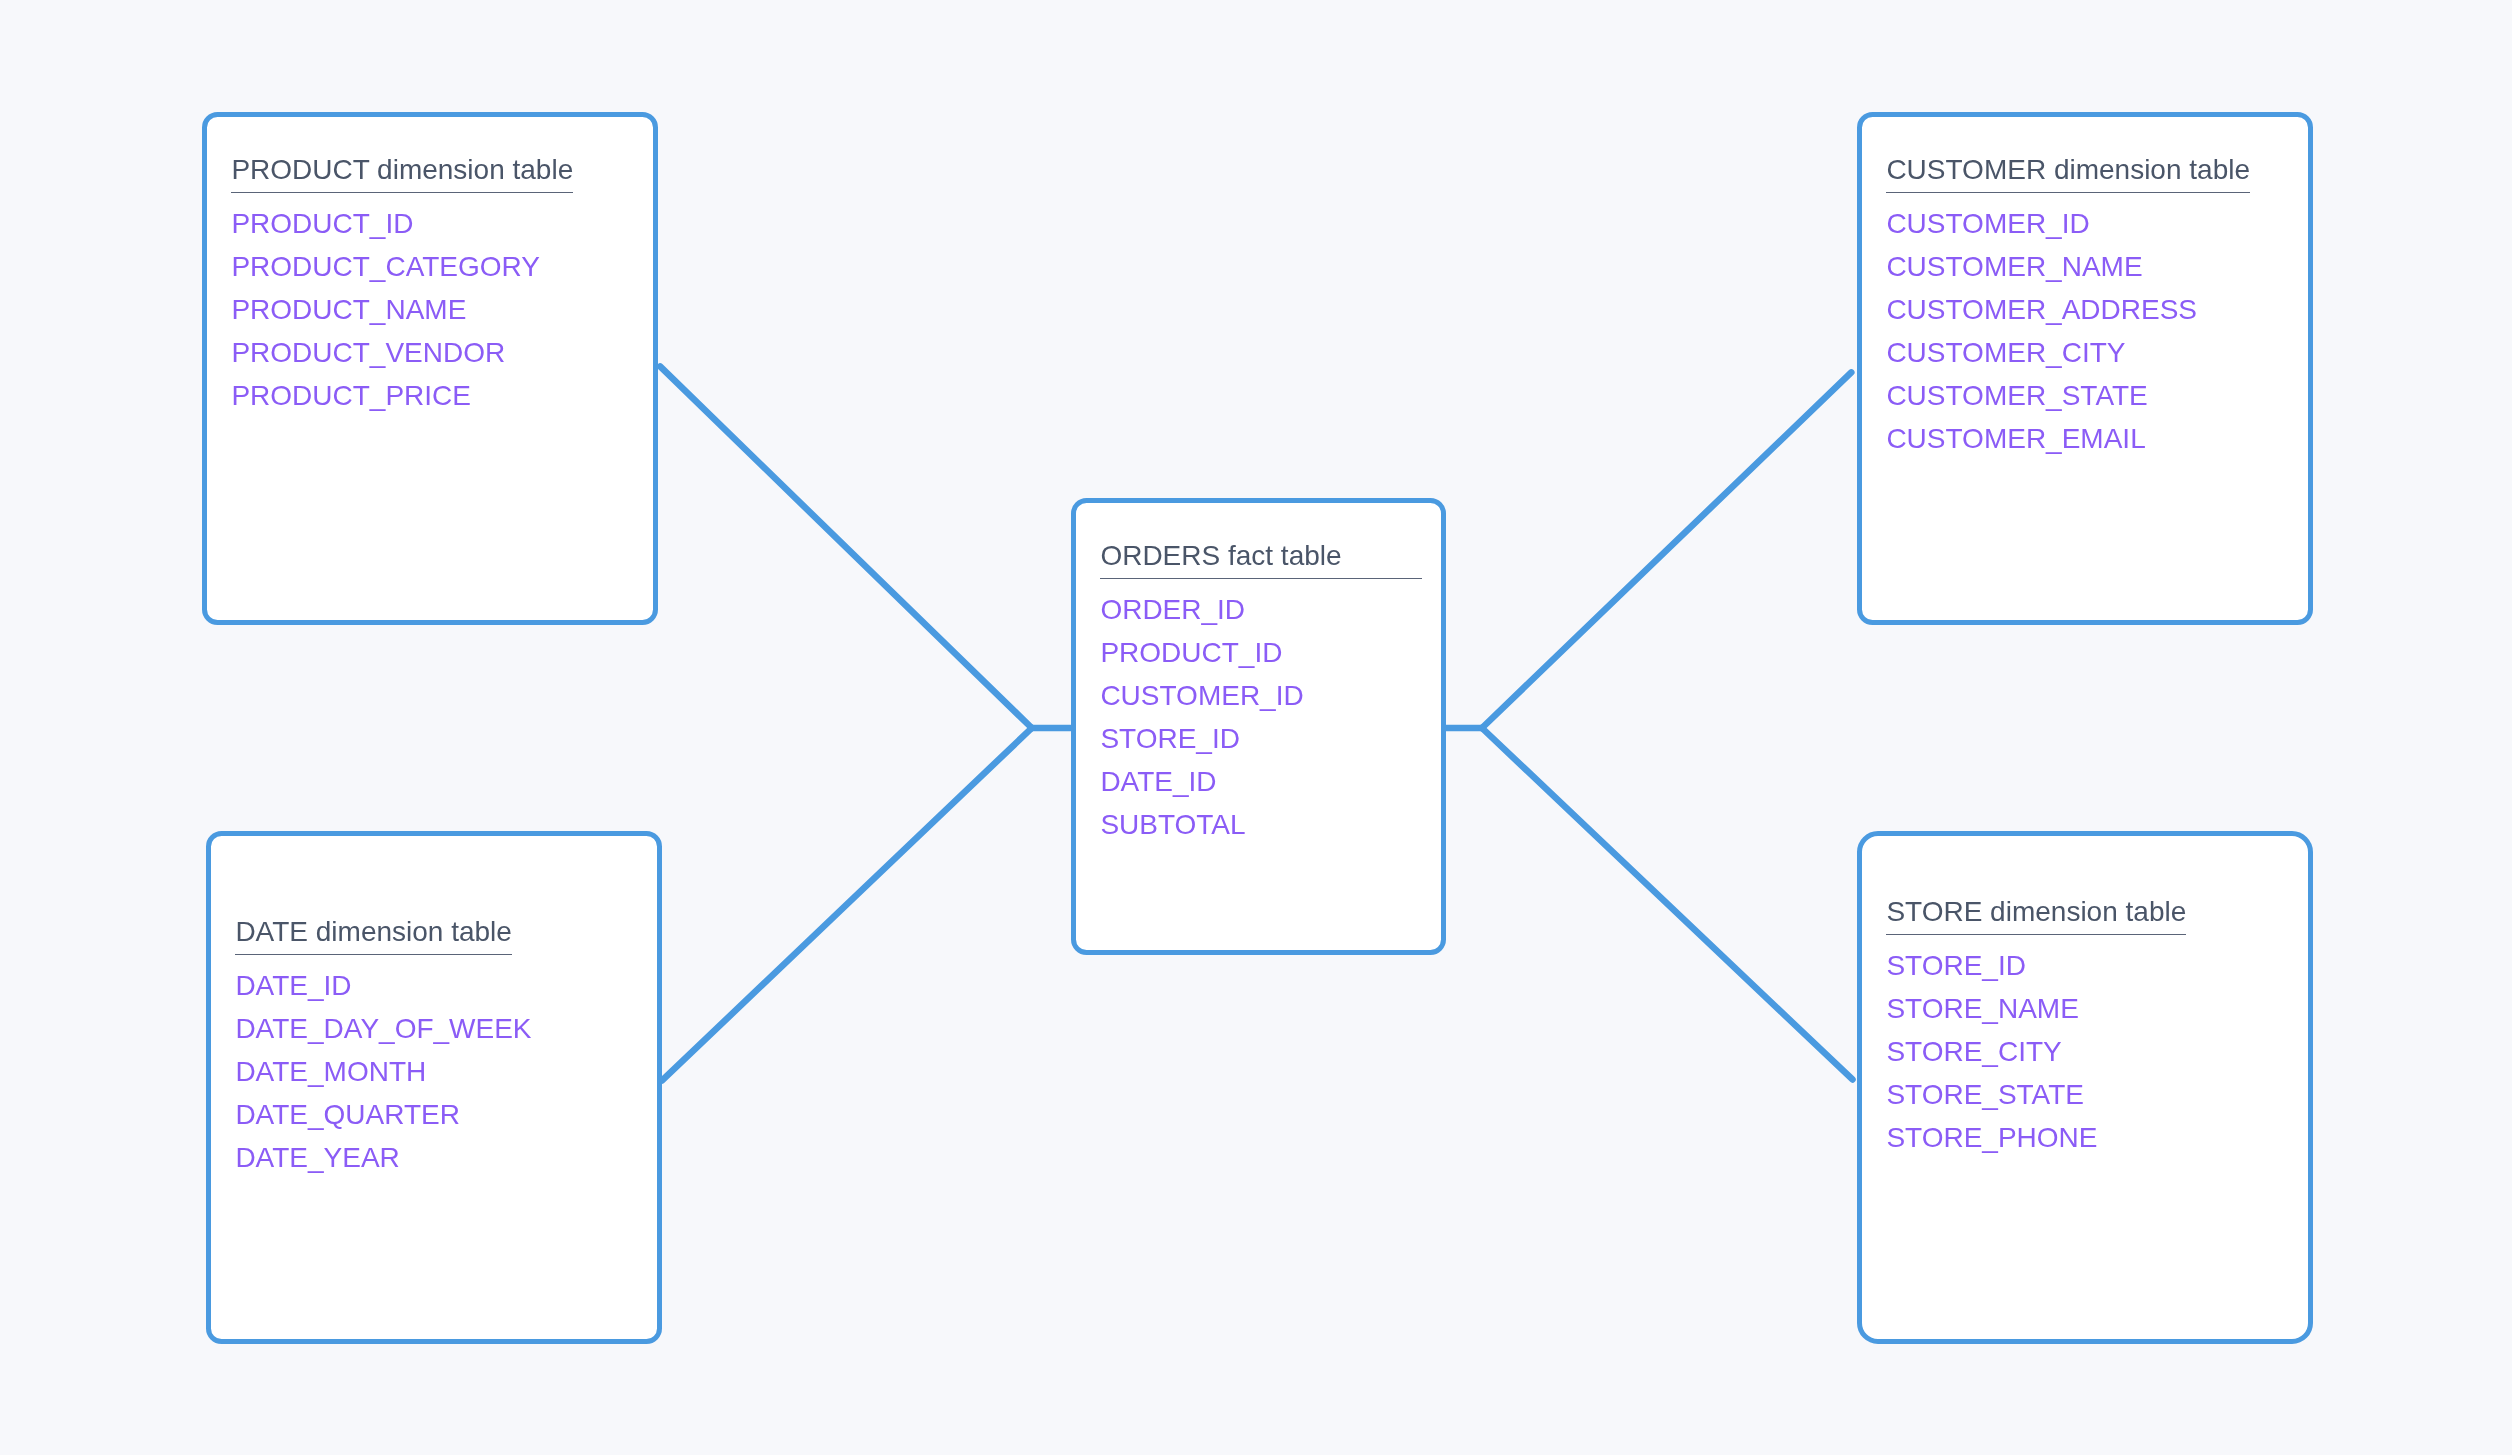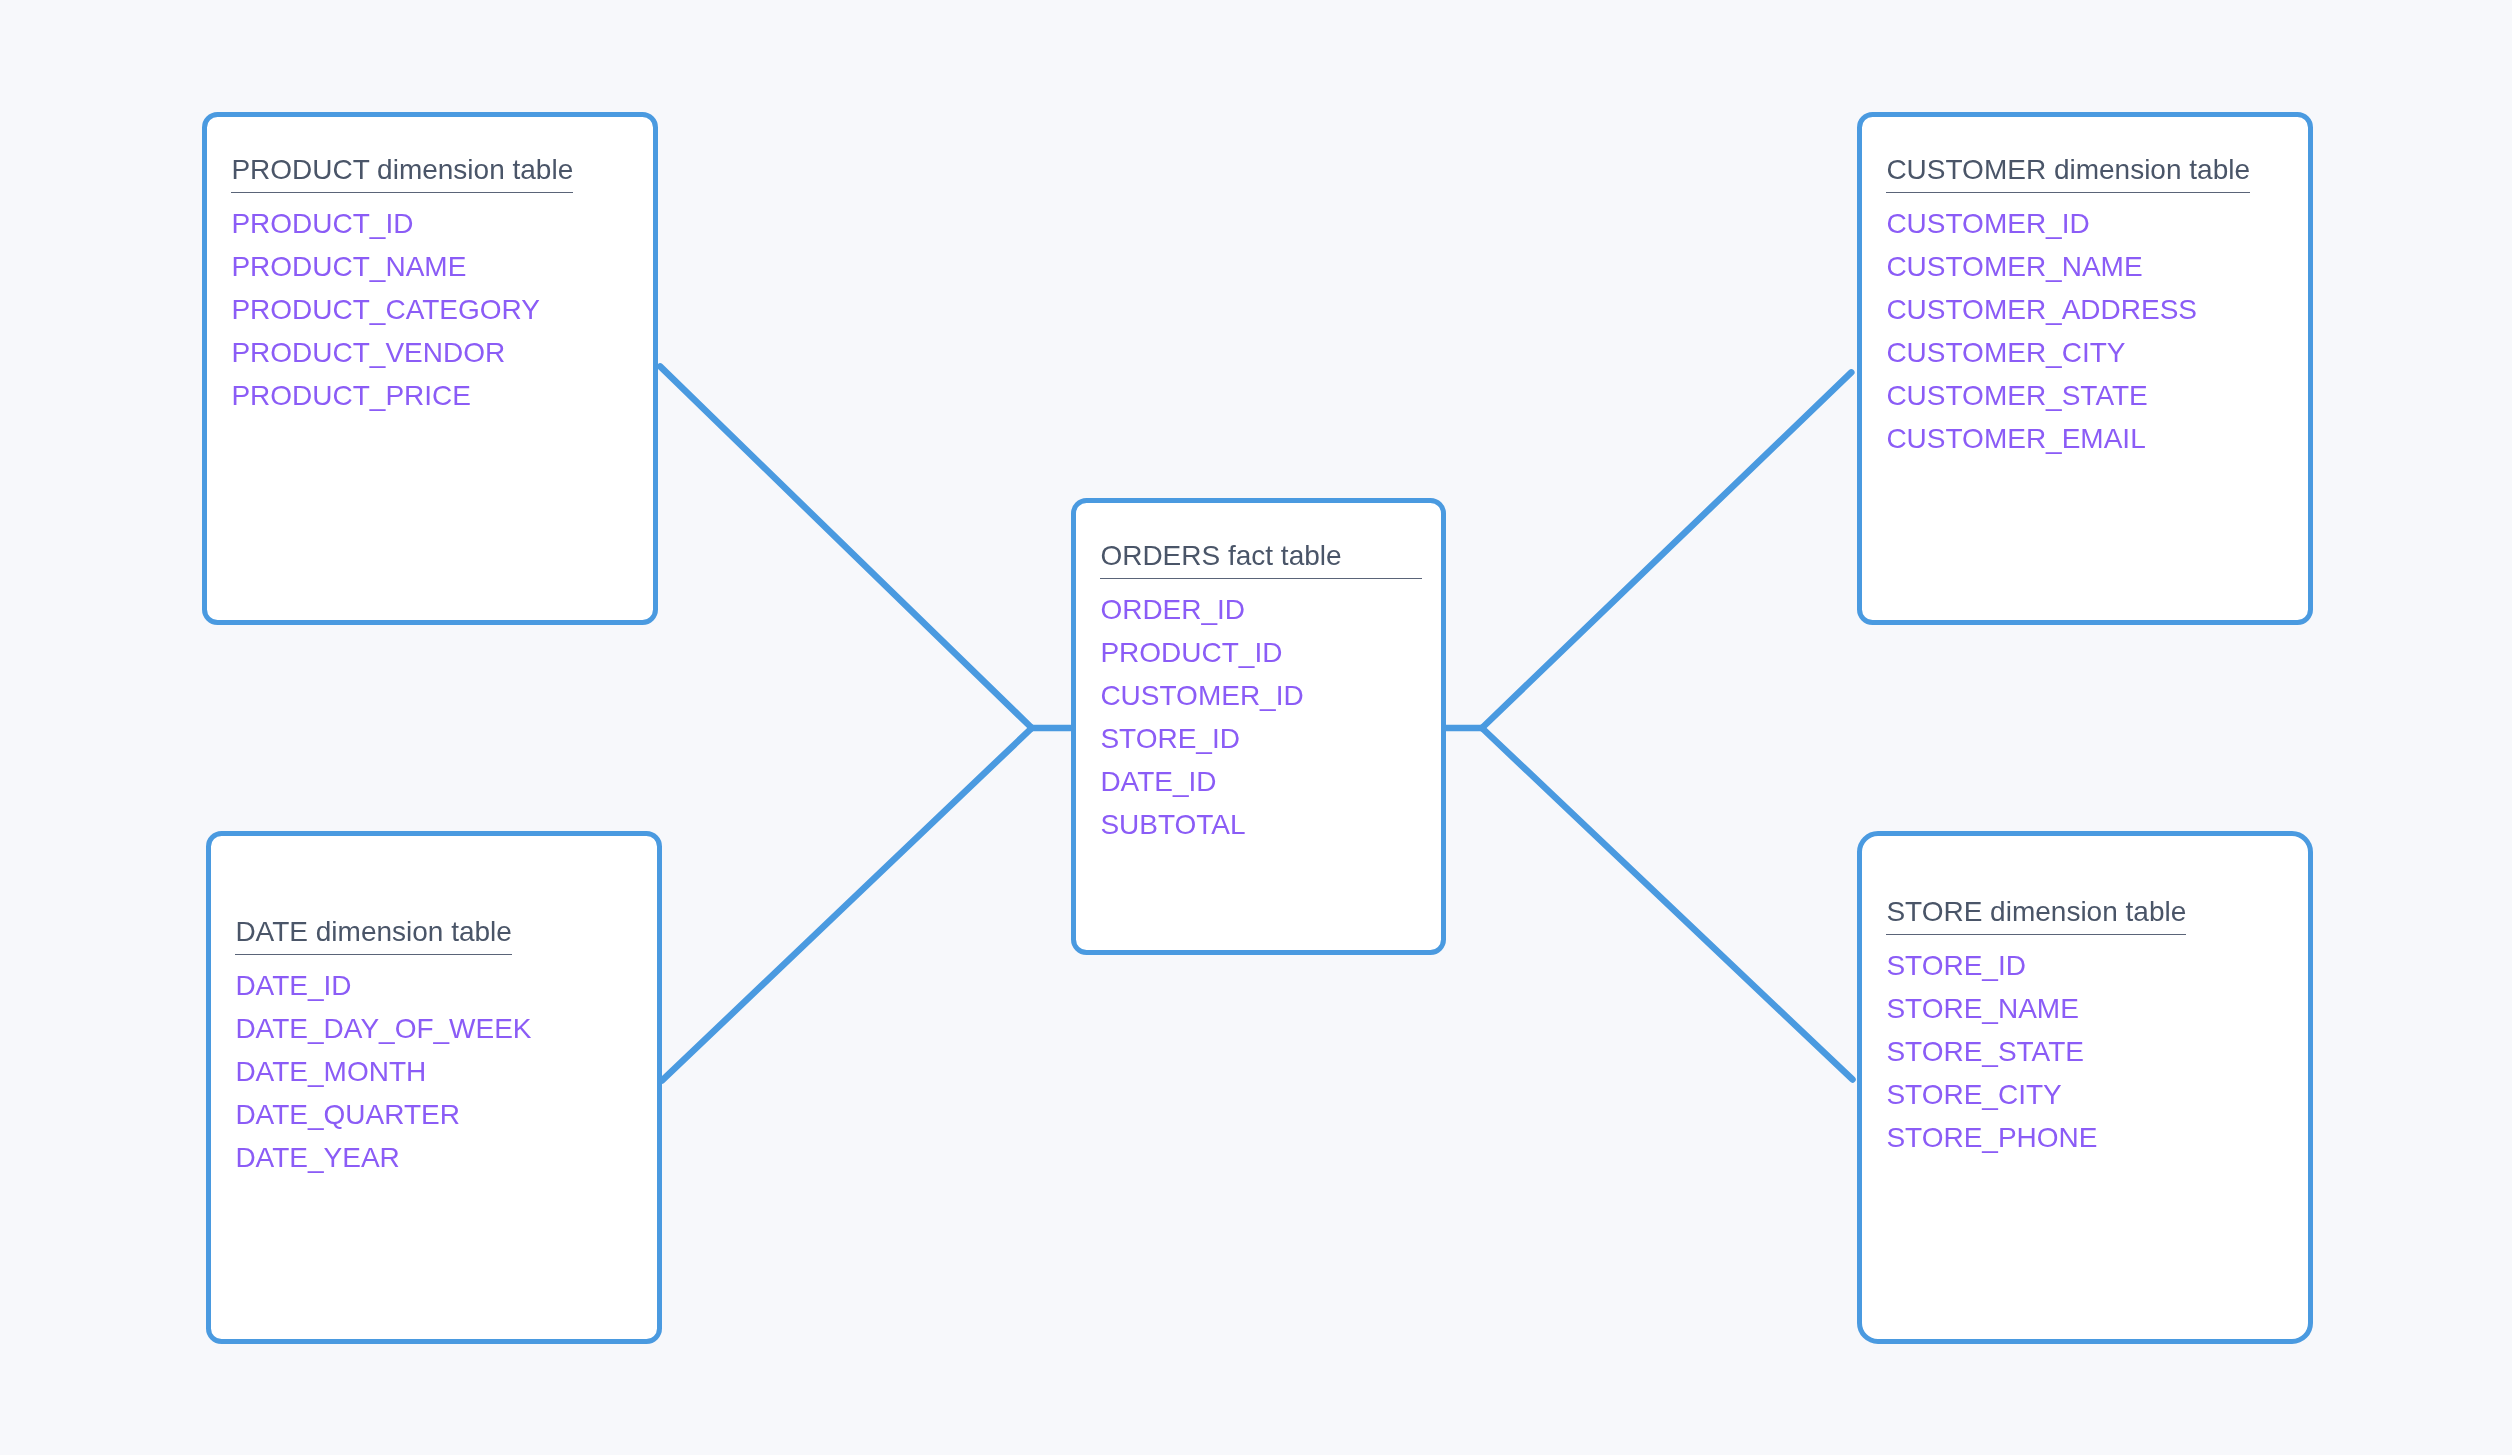--- a/index.html
+++ b/index.html
@@ -77,22 +77,22 @@
 
     <line x1="3113" y1="626" x2="2492" y2="1224" stroke="#4a9ae0" stroke-width="11" stroke-linecap="round"></line>
 
     <line x1="3115" y1="1815" x2="2492" y2="1224" stroke="#4a9ae0" stroke-width="11" stroke-linecap="round"></line>
   </svg>
 
   <div class="entity-box" style="left:202px; top:112px; width:456px; height:513px;">
     <div class="entity-inner" style="top:34px;">
       <span class="entity-title">PRODUCT dimension table</span>
       <div class="entity-field">PRODUCT_ID</div>
+      <div class="entity-field">PRODUCT_CATEGORY</div>
       <div class="entity-field">PRODUCT_NAME</div>
-      <div class="entity-field">PRODUCT_CATEGORY</div>
       <div class="entity-field">PRODUCT_VENDOR</div>
       <div class="entity-field">PRODUCT_PRICE</div>
     </div>
   </div>
 
   <div class="entity-box" style="left:1857px; top:112px; width:456px; height:513px;">
     <div class="entity-inner" style="top:34px;">
       <span class="entity-title">CUSTOMER dimension table</span>
       <div class="entity-field">CUSTOMER_ID</div>
       <div class="entity-field">CUSTOMER_NAME</div>
@@ -124,20 +124,20 @@
       <div class="entity-field">DATE_QUARTER</div>
       <div class="entity-field">DATE_YEAR</div>
     </div>
   </div>
 
   <div class="entity-box" style="left:1857px; top:831px; width:456px; height:513px;border-radius:21px;">
     <div class="entity-inner" style="top:57px;">
       <span class="entity-title">STORE dimension table</span>
       <div class="entity-field">STORE_ID</div>
       <div class="entity-field">STORE_NAME</div>
+      <div class="entity-field">STORE_CITY</div>
       <div class="entity-field">STORE_STATE</div>
-      <div class="entity-field">STORE_CITY</div>
       <div class="entity-field">STORE_PHONE</div>
     </div>
   </div>
 
 </div>
 
 
 </body></html>

